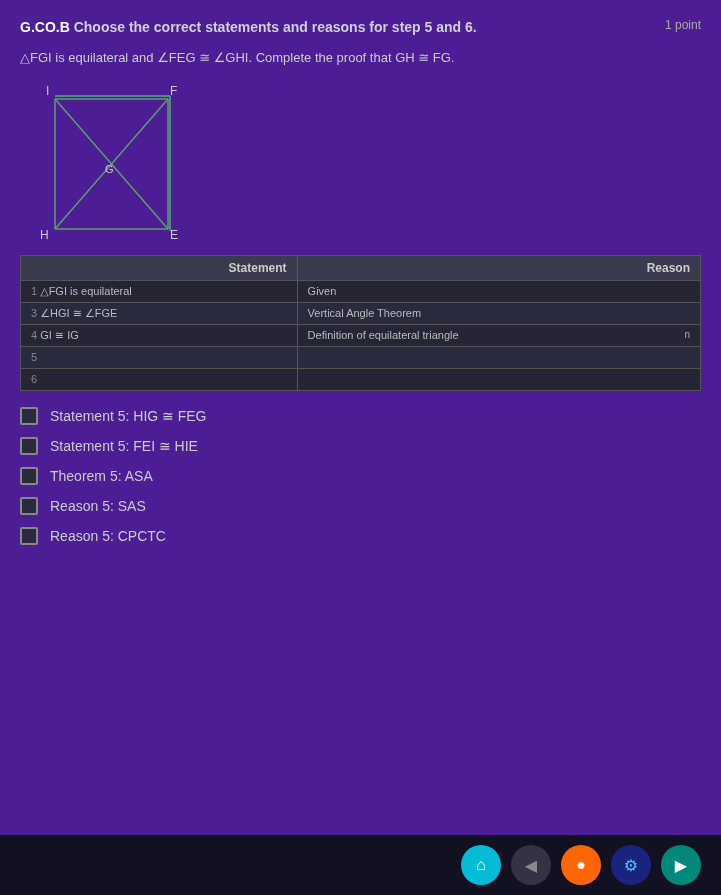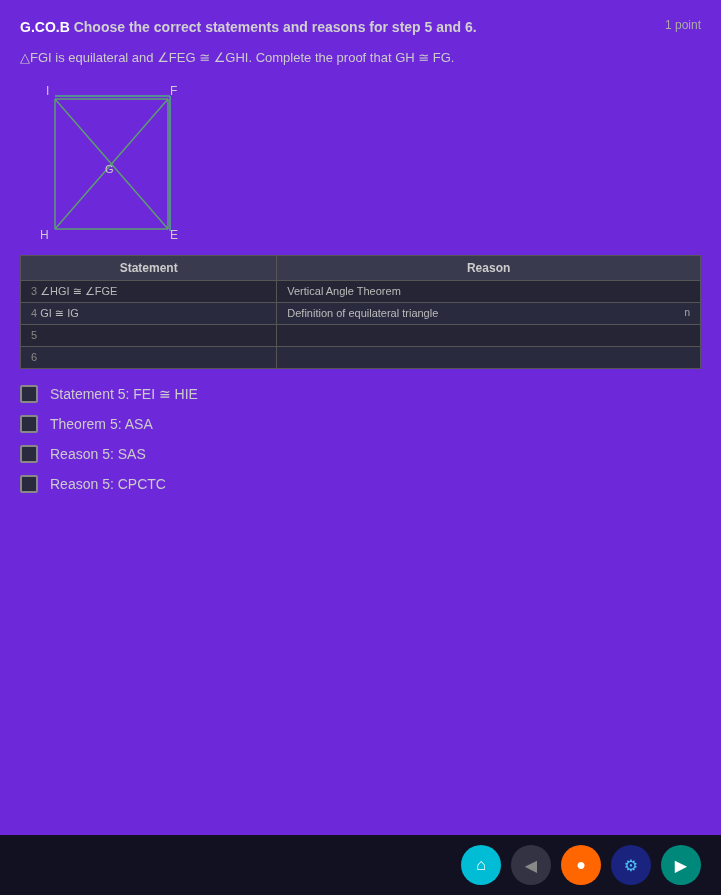--- a/index.html
+++ b/index.html
@@ -6,21 +6,21 @@
     body {
       background: #1a1a2e;
       font-family: Arial, sans-serif;
       width: 721px;
       min-height: 895px;
       color: #e0e0e0;
       font-size: 14px;
     }
 
     .page-container {
-      background: #6d28d9;
+      background: #4c1d95;
       padding: 18px 20px 84px 20px;
       min-height: 895px;
       position: relative;
     }
 
     .question-header {
       display: flex;
       justify-content: space-between;
       align-items: flex-start;
       margin-bottom: 10px;
@@ -69,21 +69,21 @@
       background: #2a2a3e;
       border: 1px solid #555;
     }
 
     .proof-table th {
       background: #3a3a4e;
       color: #cccccc;
       padding: 5px 10px;
       font-size: 12px;
       font-weight: bold;
-      text-align: center;
+      text-align: right;
       border: 1px solid #555;
     }
 
     .proof-table td {
       padding: 4px 10px;
       font-size: 11px;
       color: #bbbbbb;
       border: 1px solid #555;
       vertical-align: top;
     }
@@ -211,20 +211,24 @@
 
   <table class="proof-table">
     <thead>
       <tr>
         <th>Statement</th>
         <th>Reason</th>
       </tr>
     </thead>
     <tbody>
       <tr>
+        <td><span class="row-num">1</span> <span>△FGI is equilateral</span></td>
+        <td>Given</td>
+      </tr>
+      <tr>
         <td><span class="row-num">3</span> <span>∠HGI ≅ ∠FGE</span></td>
         <td>Vertical Angle Theorem</td>
       </tr>
       <tr>
         <td><span class="row-num">4</span> <span>GI ≅ IG</span></td>
         <td>
           <span>Definition of equilateral triangle</span>
           <span style="float:right; color:#aaa; font-size:10px;">n</span>
         </td>
       </tr>
@@ -236,20 +240,26 @@
         <td><span class="row-num">6</span></td>
         <td></td>
       </tr>
     </tbody>
   </table>
 
   <ul class="options-list">
     <li class="option-item">
       <div class="option-checkbox"></div>
       <span class="option-label">
+        Statement 5: HIG ≅ FEG
+      </span>
+    </li>
+    <li class="option-item">
+      <div class="option-checkbox"></div>
+      <span class="option-label">
         Statement 5: FEI ≅ HIE
       </span>
     </li>
     <li class="option-item">
       <div class="option-checkbox"></div>
       <span class="option-label">
         Theorem 5: ASA
       </span>
     </li>
     <li class="option-item">

